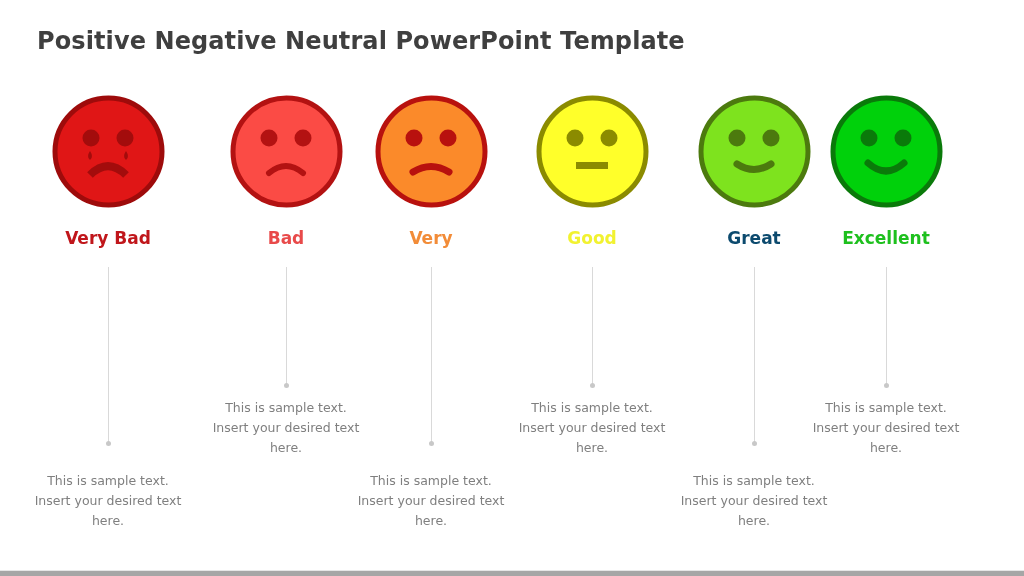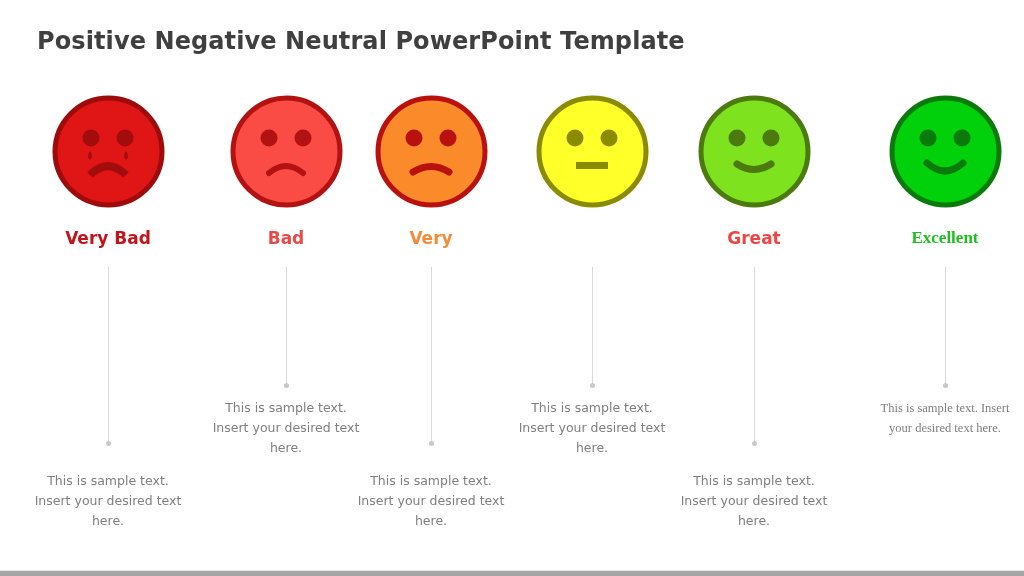--- a/index.html
+++ b/index.html
@@ -104,41 +104,42 @@
         <div class="face">
           <svg viewBox="0 0 113 113" xmlns="http://www.w3.org/2000/svg">
             <circle cx="56.5" cy="56.5" r="53.5" fill="#ffff2a" stroke="#8b8b00" stroke-width="5"></circle>
             <g fill="#8b8b00">
               <circle cx="39" cy="43" r="8.5"></circle>
               <circle cx="73" cy="43" r="8.5"></circle>
             </g>
             <rect fill="#8b8b00" x="40" y="67" width="32" height="7"></rect>
           </svg>
         </div>
+        <div class="label" style="color:#f2f230">Good</div>
         <div class="vline" style="height:118px"></div>
         <div class="dot" style="top:383px"></div>
         <div class="desc" style="top:398px">This is sample text. Insert your desired text here.</div>
       </div>
       <div class="col" style="left: 674px;">
         <div class="face">
           <svg viewBox="0 0 113 113" xmlns="http://www.w3.org/2000/svg">
             <circle cx="56.5" cy="56.5" r="53.5" fill="#7ee31e" stroke="#4c7a0e" stroke-width="5"></circle>
             <g fill="#4c7a0e">
               <circle cx="39" cy="43" r="8.5"></circle>
               <circle cx="73" cy="43" r="8.5"></circle>
             </g>
             <path stroke="#4c7a0e" d="M39 69 Q56 80 73 69" fill="none" stroke-width="7" stroke-linecap="round"></path>
           </svg>
         </div>
-        <div class="label" style="color:#ef4444">Great</div>
+        <div class="label" style="color:#0c4a6e">Great</div>
         <div class="vline" style="height:176px"></div>
         <div class="dot" style="top:441px"></div>
         <div class="desc" style="top:471px">This is sample text. Insert your desired text here.</div>
       </div>
-      <div class="col" style="left: 865px; font-family: Liberation Serif, serif;">
+      <div class="col" style="left: 806px;">
         <div class="face">
           <svg viewBox="0 0 113 113" xmlns="http://www.w3.org/2000/svg">
             <circle cx="56.5" cy="56.5" r="53.5" fill="#00d10b" stroke="#0a7a0a" stroke-width="5"></circle>
             <g fill="#0a7a0a">
               <circle cx="39" cy="43" r="8.5"></circle>
               <circle cx="73" cy="43" r="8.5"></circle>
             </g>
             <path stroke="#0a7a0a" d="M38 68 Q56 84 74 68" fill="none" stroke-width="7" stroke-linecap="round"></path>
           </svg>
         </div>

